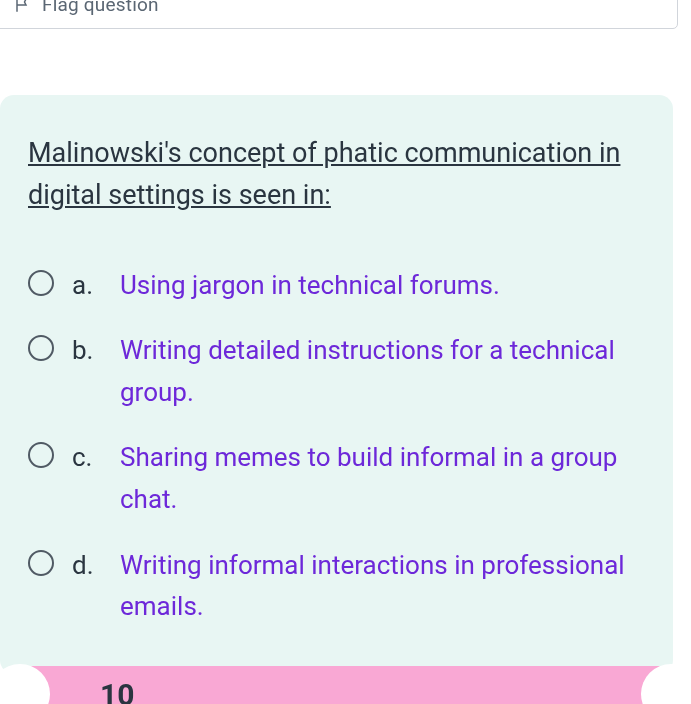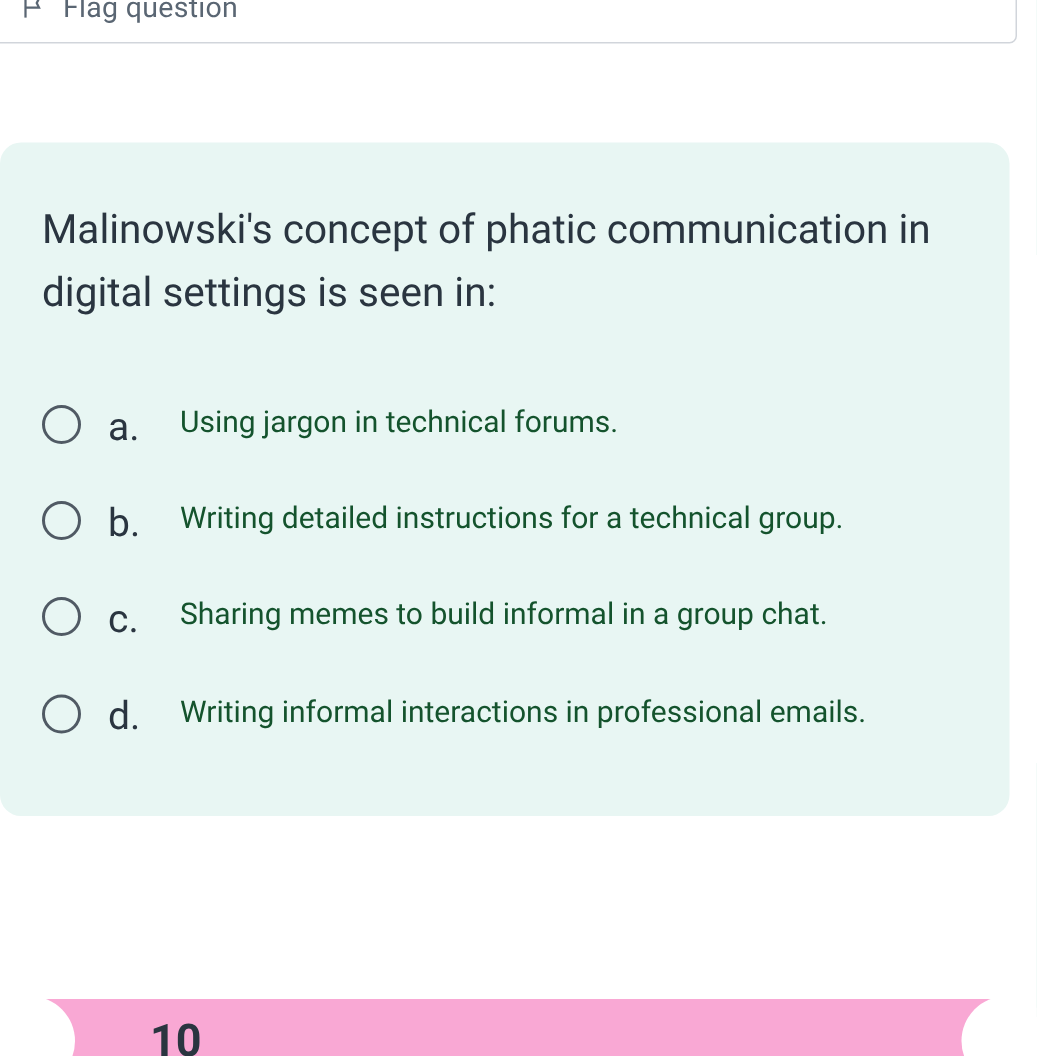--- a/index.html
+++ b/index.html
@@ -45,20 +45,21 @@
       margin-top: 46px;
       margin-right: 18px;
       margin-left: 0;
     }
     .question-text {
       color: #2a3540;
       font-size: 27px;
       line-height: 1.55;
       font-weight: 400;
       margin-bottom: 48px;
+      text-decoration: underline;
     }
     .options {
       display: flex;
       flex-direction: column;
       gap: 24px;
     }
     .option-row {
       display: flex;
       align-items: flex-start;
       gap: 18px;
@@ -74,22 +75,22 @@
       cursor: pointer;
     }
     .option-letter {
       color: #2a3540;
       font-size: 26px;
       line-height: 1.55;
       min-width: 30px;
       margin-top: 0;
     }
     .option-text {
-      color: #14532d;
-      font-size: 20px;
+      color: #6d28d9;
+      font-size: 26px;
       line-height: 1.6;
       flex: 1;
     }
     .bottom-bar {
       position: absolute;
       bottom: 0;
       left: 0;
       right: 0;
       height: 38px;
       background: #f9a8d4;

